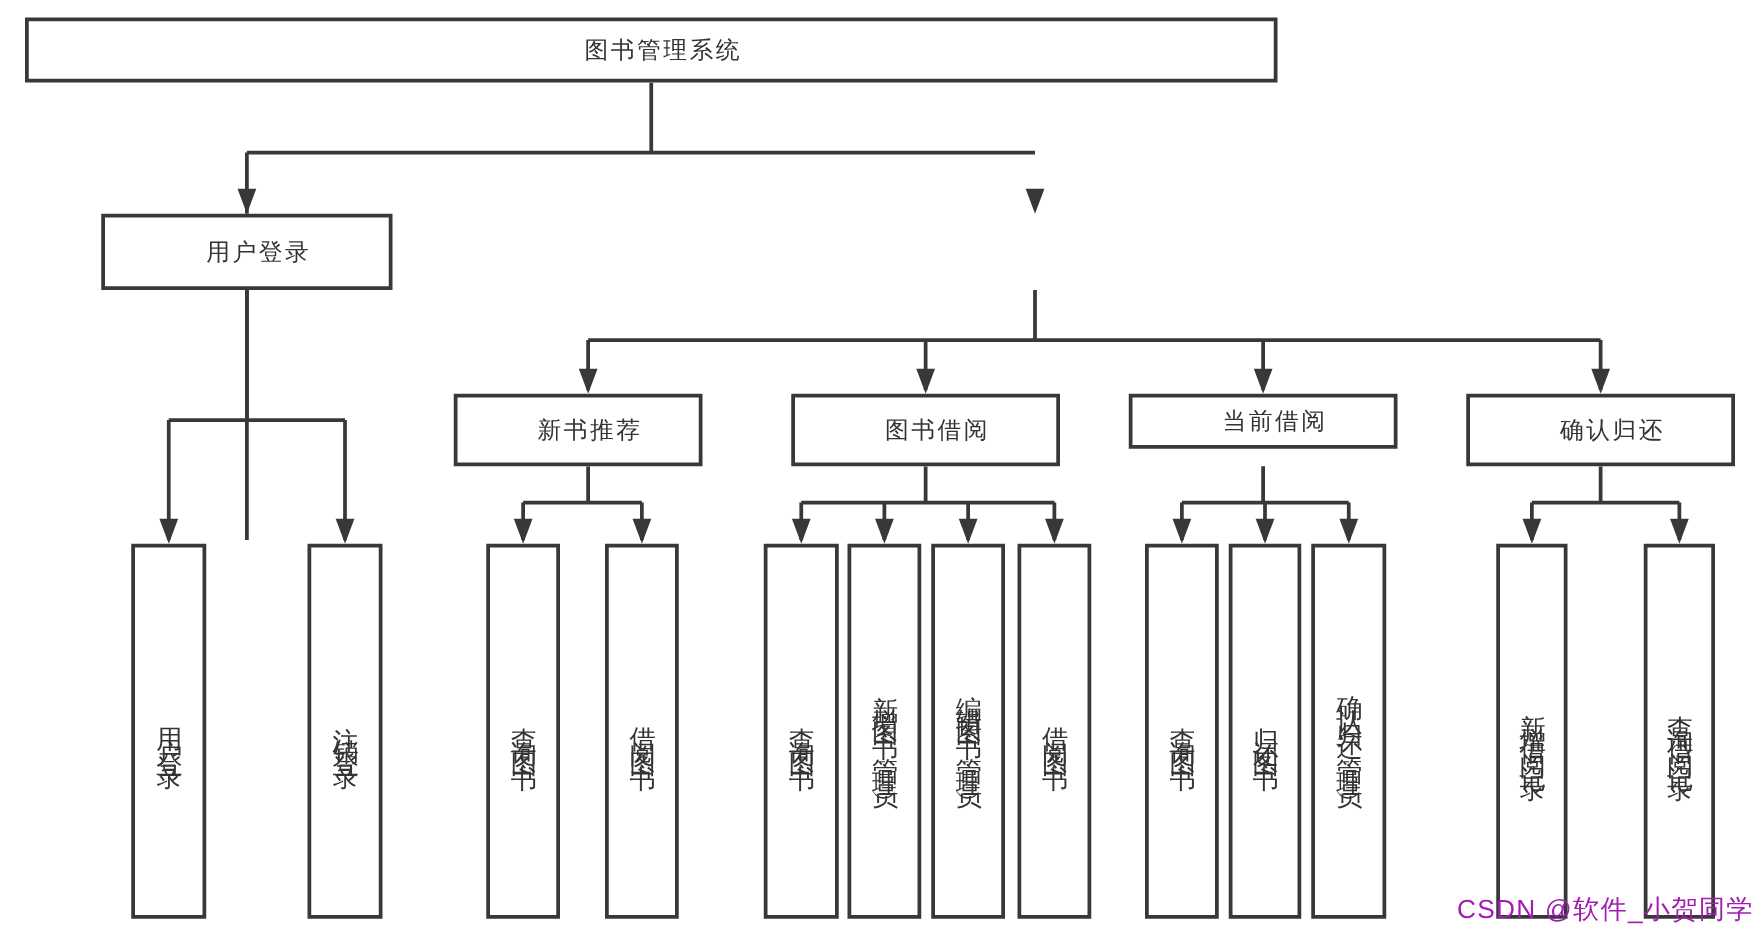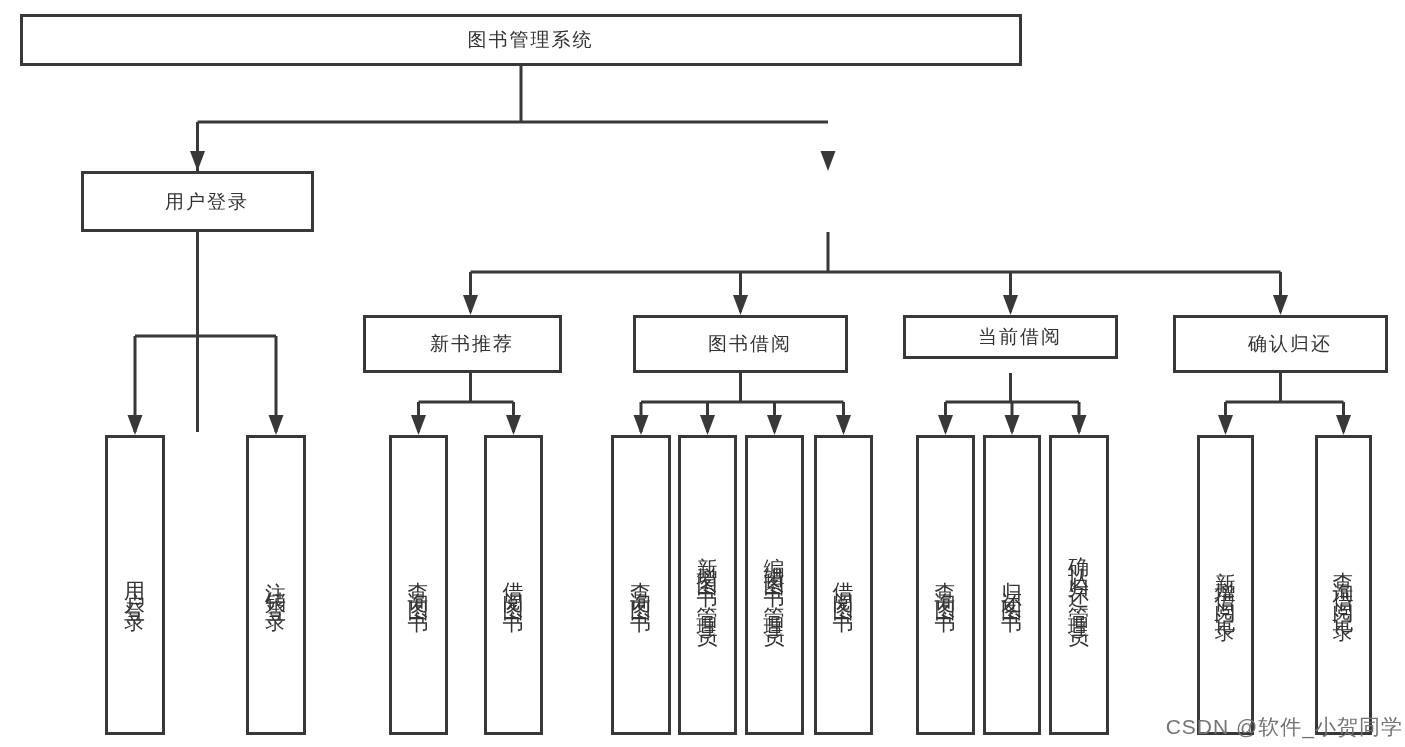--- a/index.html
+++ b/index.html
@@ -30,21 +30,21 @@
     font-size: 21px;
     letter-spacing: 10px;
     line-height: 1;
     padding: 8px 0;
   }
   .watermark {
     position: absolute;
     right: 2px;
     bottom: 6px;
     font-size: 21px;
-    color: #737373;
+    color: #a21caf;
     letter-spacing: 1px;
     white-space: nowrap;
   }
 </style>
 </head>
 <body>
 
 <div class="canvas">
 
   <svg class="wires" width="1405" height="747" viewBox="0 0 1405 747">

